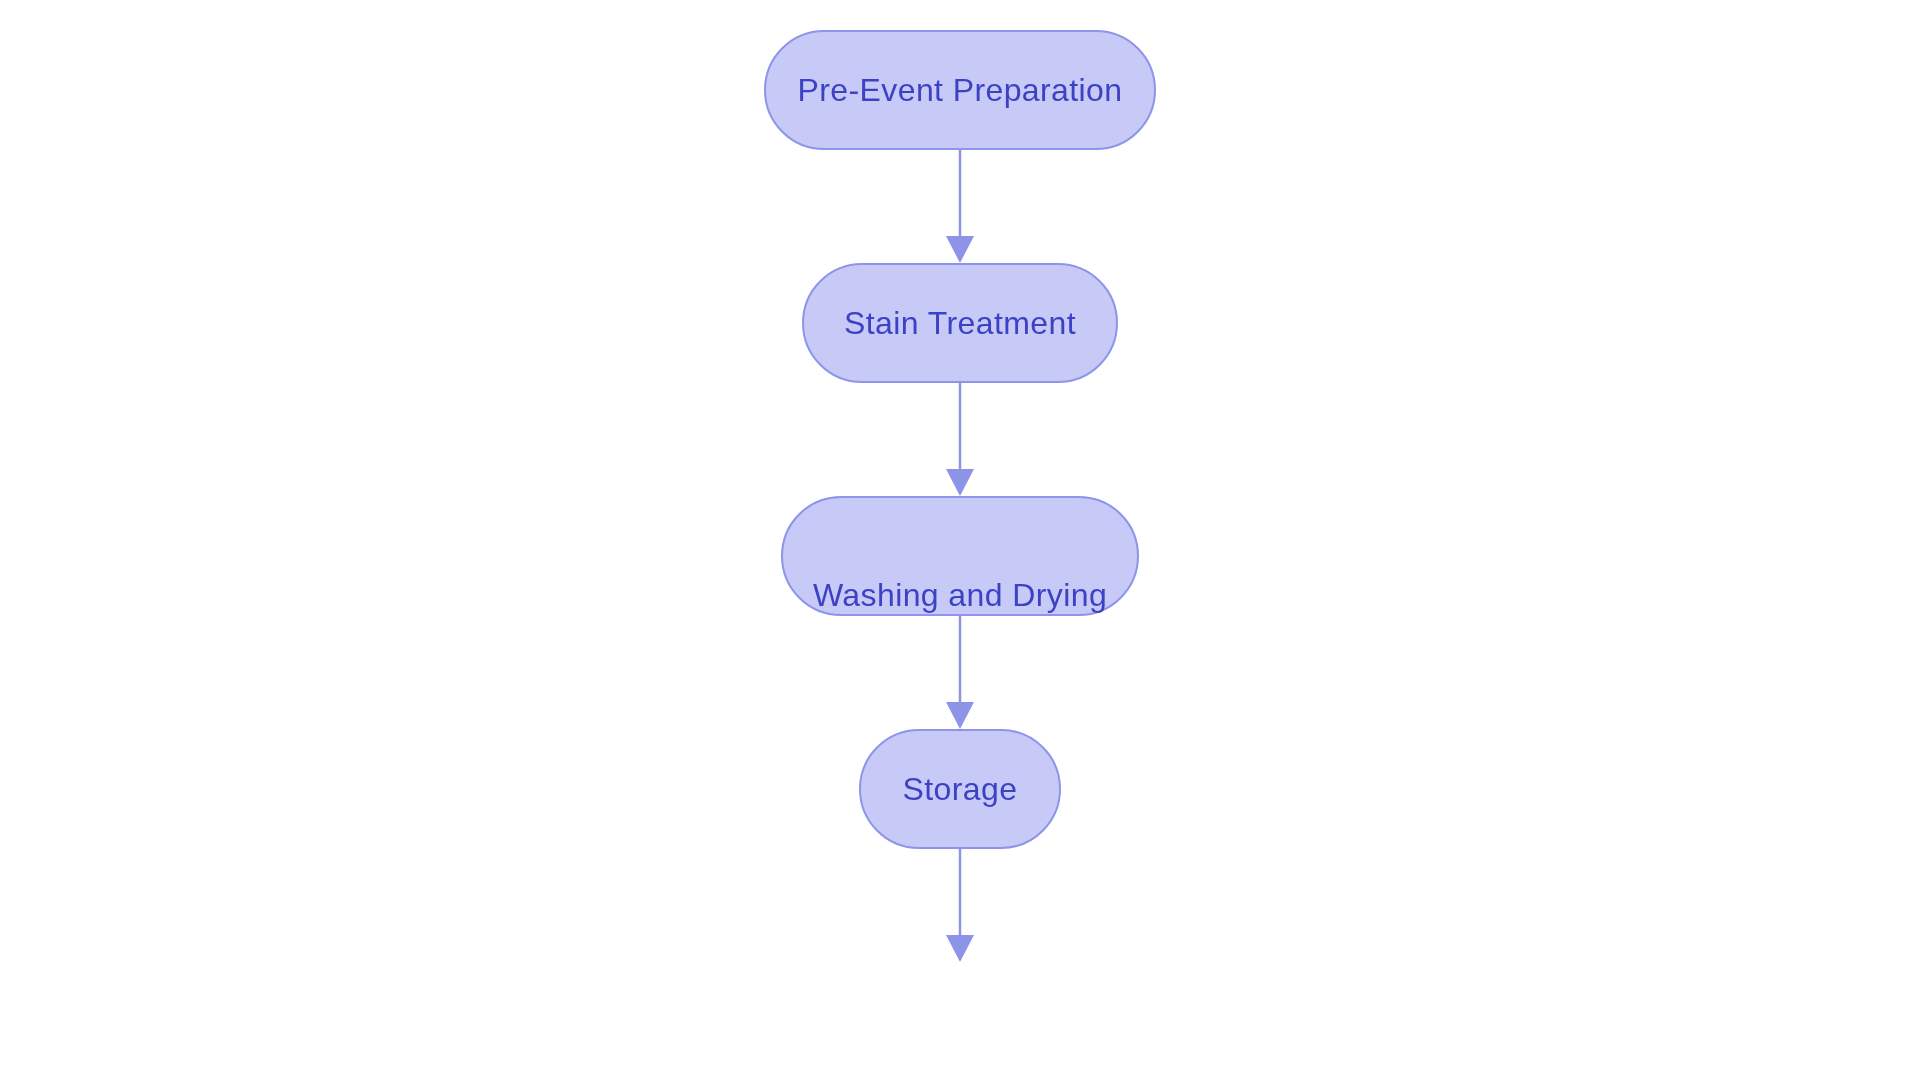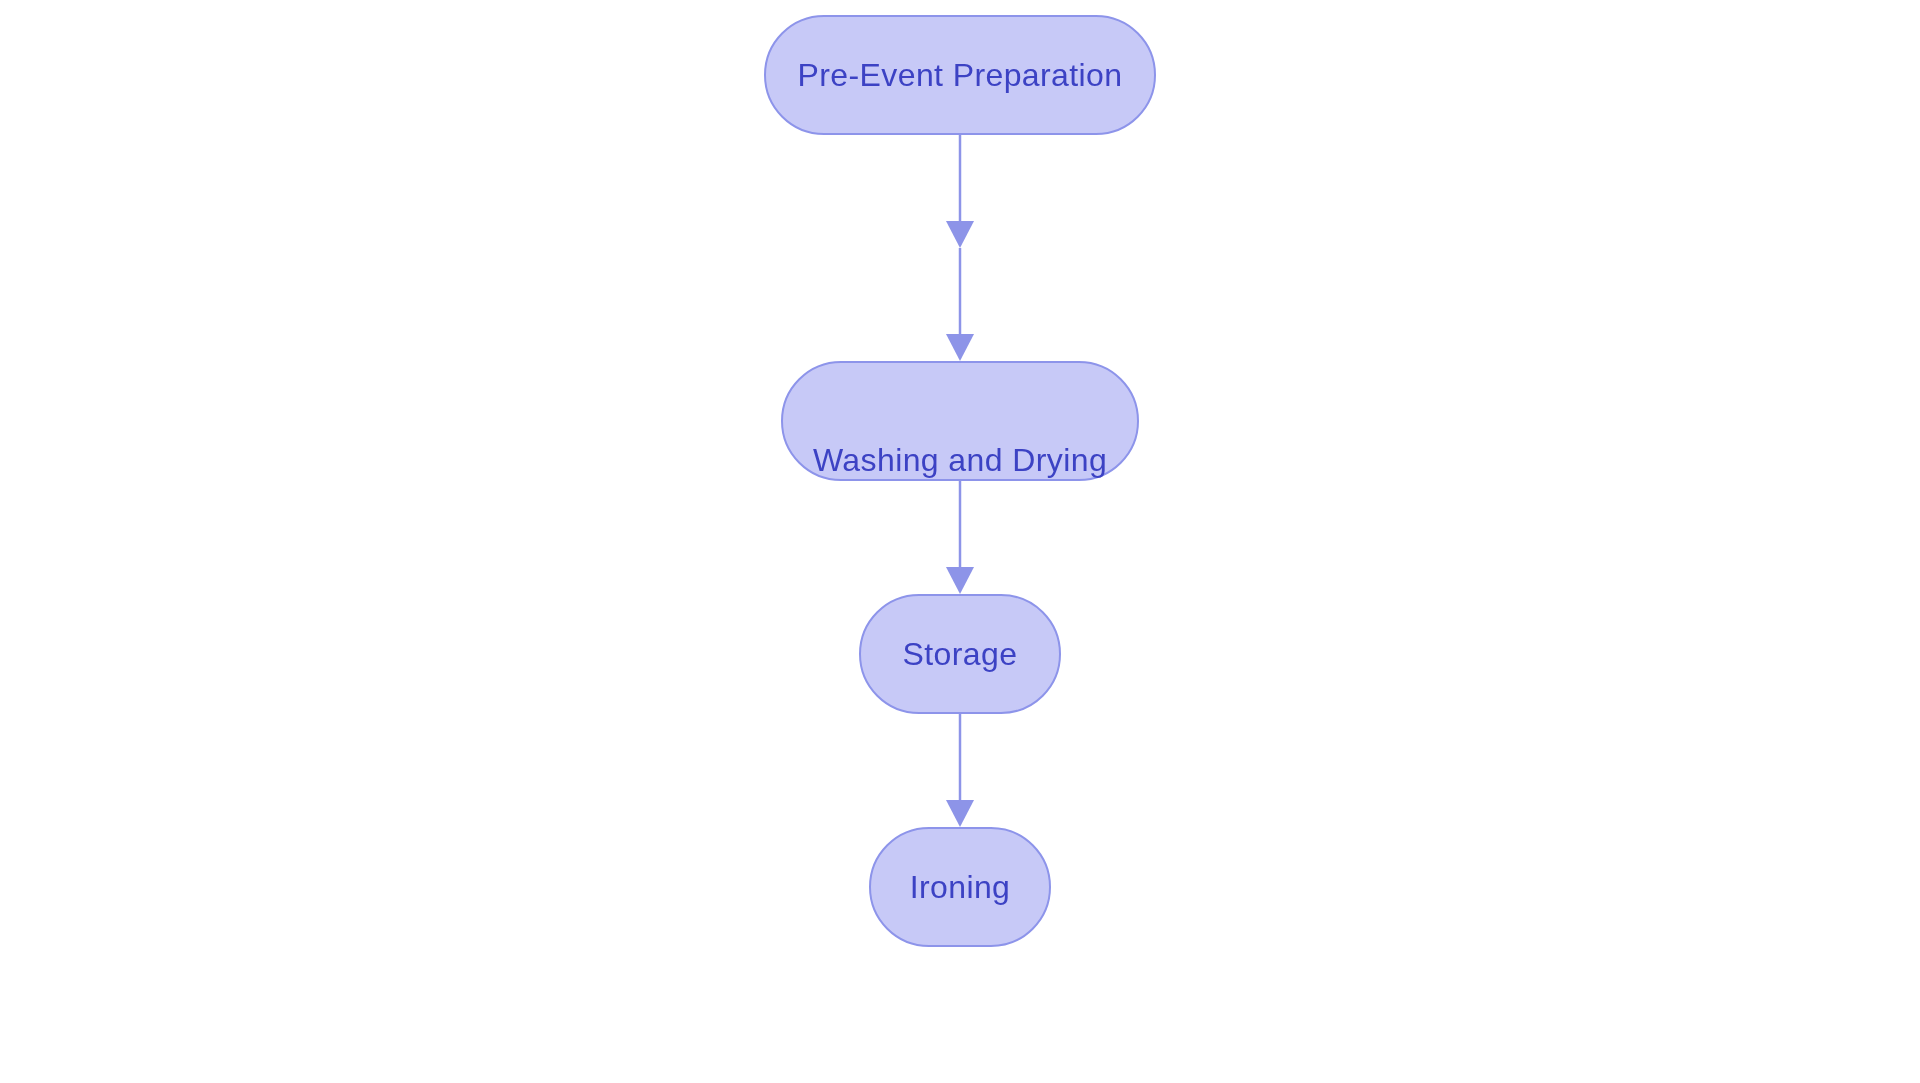--- a/index.html
+++ b/index.html
@@ -17,21 +17,21 @@
     font-family: "Liberation Sans", sans-serif;
     overflow: hidden;
   }
   .canvas {
     position: relative;
     width: 1920px;
     height: 1083px;
     display: flex;
     flex-direction: column;
     align-items: center;
-    padding-top: 15px;
+    padding-top: 30px;
   }
   .node {
     height: 120px;
     background: var(--node-fill);
     border: 2px solid var(--node-border);
     border-radius: 60px;
     display: flex;
     align-items: center;
     justify-content: center;
     flex: 0 0 auto;
@@ -67,20 +67,23 @@
 
   <div class="node n0">
     <span class="node-label">Pre-Event Preparation</span>
   </div>
 
   <svg class="arrow" width="30" height="113" viewBox="0 0 30 113">
     <line x1="15" y1="0" x2="15" y2="88"></line>
     <polygon points="1,86 29,86 15,113"></polygon>
   </svg>
 
+  <div class="node n1">
+    <span class="node-label">Stain Treatment</span>
+  </div>
 
   <svg class="arrow" width="30" height="113" viewBox="0 0 30 113">
     <line x1="15" y1="0" x2="15" y2="88"></line>
     <polygon points="1,86 29,86 15,113"></polygon>
   </svg>
 
   <div class="node n2">
     <span class="node-label">Washing and Drying</span>
   </div>
 
@@ -91,17 +94,14 @@
 
   <div class="node n3">
     <span class="node-label">Storage</span>
   </div>
 
   <svg class="arrow" width="30" height="113" viewBox="0 0 30 113">
     <line x1="15" y1="0" x2="15" y2="88"></line>
     <polygon points="1,86 29,86 15,113"></polygon>
   </svg>
 
-  <div class="node n4">
-    <span class="node-label">Ironing</span>
-  </div>
 
 </div>
 
 </body></html>

